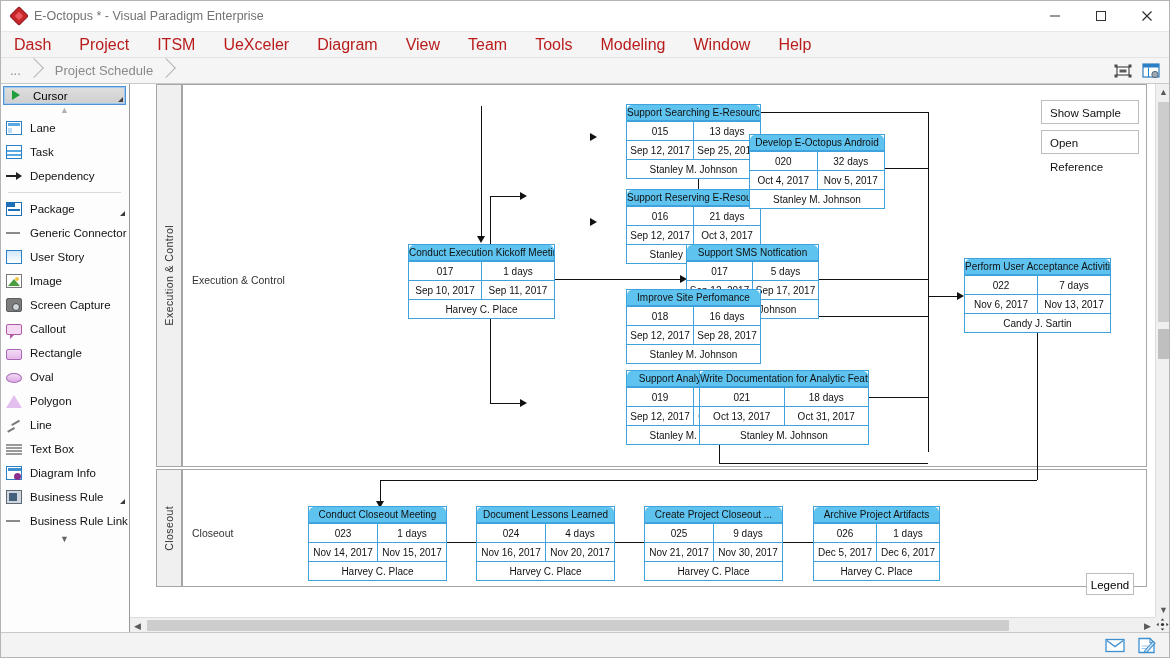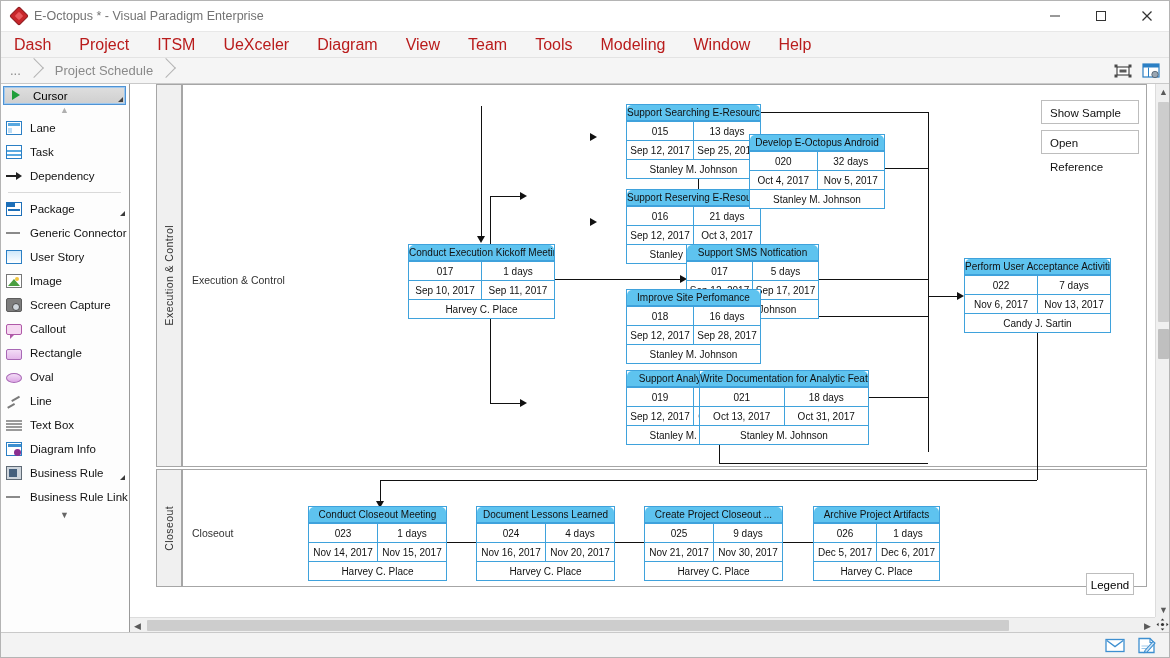--- a/index.html
+++ b/index.html
@@ -381,20 +381,24 @@
     </div>
     <div class="pal-item">
       <span class="ico ico-rect"></span>
       <span>Rectangle</span>
     </div>
     <div class="pal-item">
       <span class="ico ico-oval"></span>
       <span>Oval</span>
     </div>
     <div class="pal-item">
+      <span class="ico ico-poly"></span>
+      <span>Polygon</span>
+    </div>
+    <div class="pal-item">
       <span class="ico ico-line"></span>
       <span>Line</span>
     </div>
     <div class="pal-item">
       <span class="ico ico-text"></span>
       <span>Text Box</span>
     </div>
     <div class="pal-item">
       <span class="ico ico-dinfo"></span>
       <span>Diagram Info</span>

